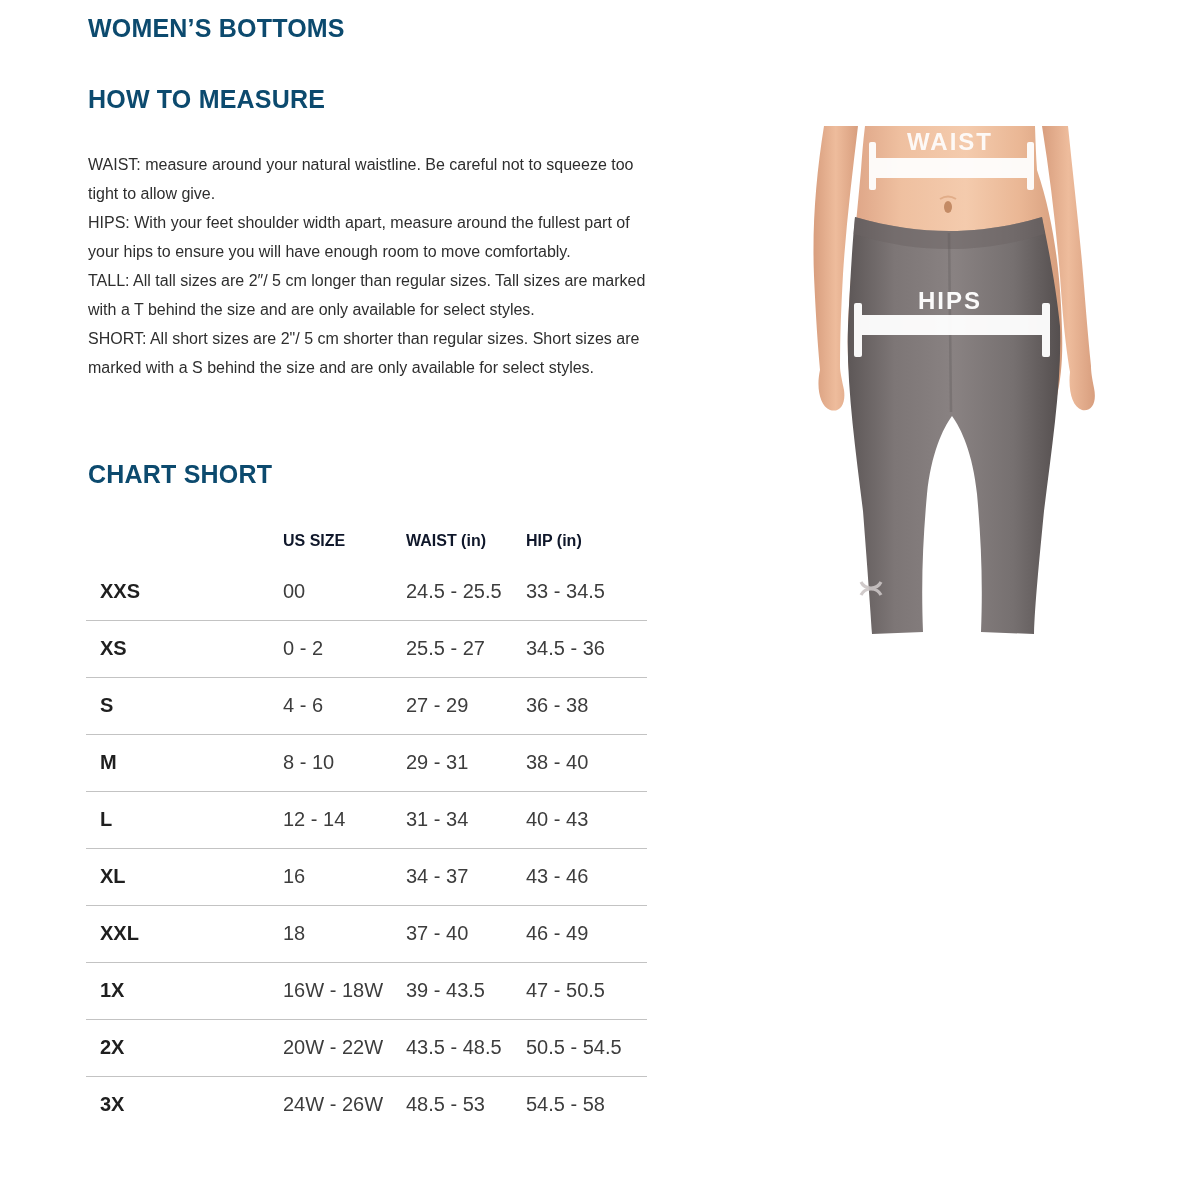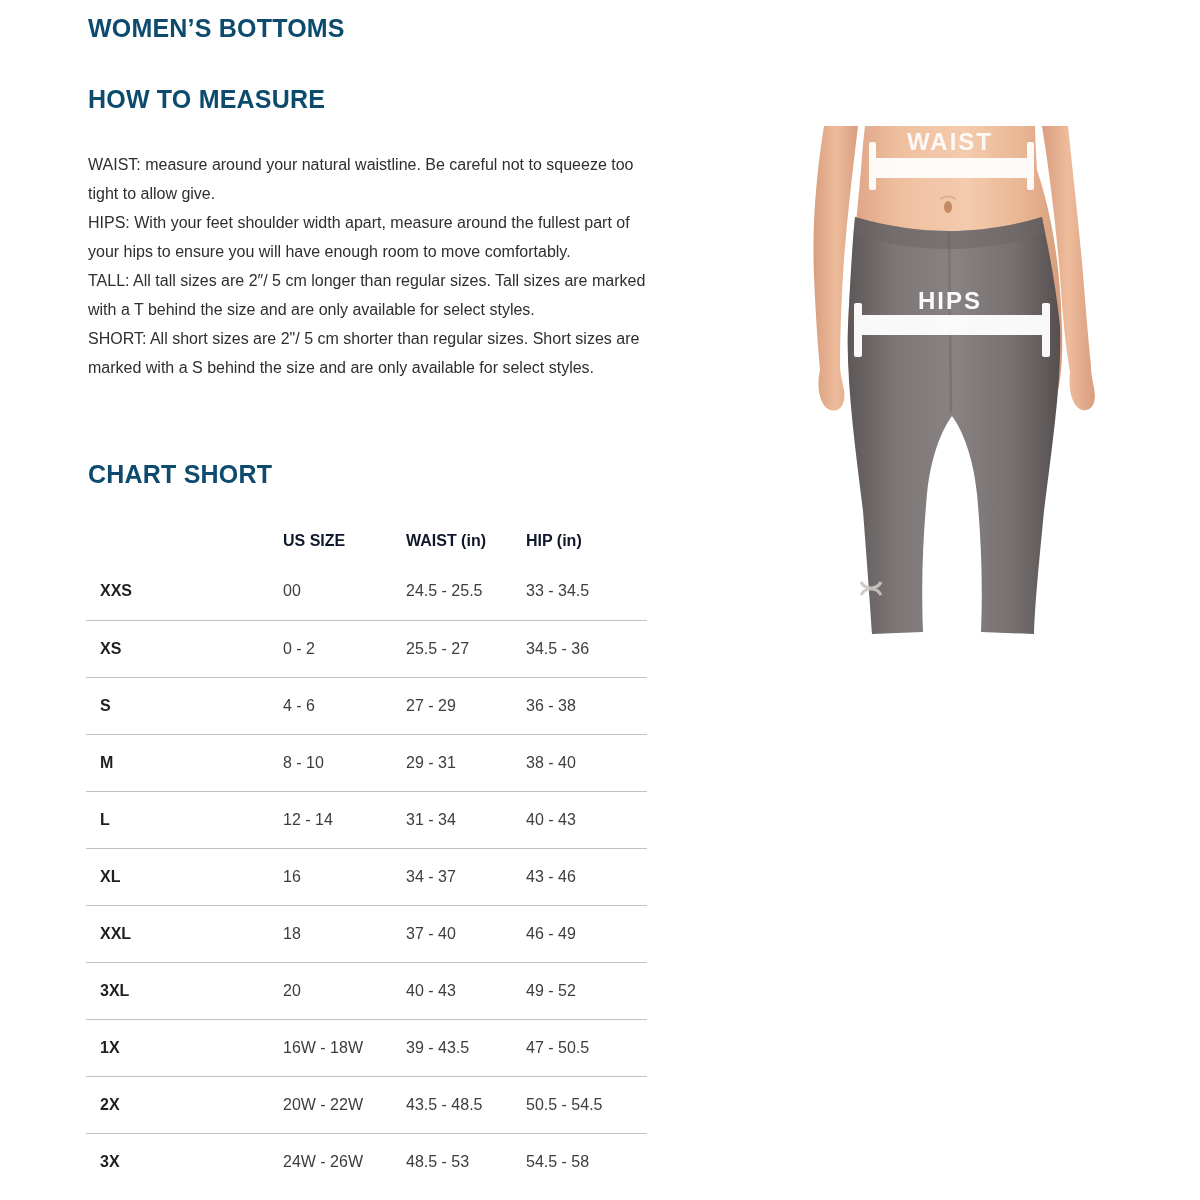--- a/index.html
+++ b/index.html
@@ -58,21 +58,21 @@
   table.size-chart thead th {
     font-size: 16px;
     font-weight: bold;
     color: #0f172a;
   }
   table.size-chart tbody tr {
     height: 57px;
     border-bottom: 1px solid #c3c3c3;
   }
   table.size-chart tbody tr:last-child { border-bottom: none; }
-  table.size-chart tbody td { font-size: 16px; color: #3d3d3d; }
+  table.size-chart tbody td { font-size: 20px; color: #3d3d3d; }
   table.size-chart tbody td:first-child {
     font-weight: bold;
     color: #1f1f1f;
   }
   .figure {
     position: absolute;
     left: 780px;
     top: 126px;
     width: 360px;
     height: 516px;
@@ -153,26 +153,20 @@
           <td>XL</td>
           <td>16</td>
           <td>34 - 37</td>
           <td>43 - 46</td>
         </tr>
         <tr>
           <td>XXL</td>
           <td>18</td>
           <td>37 - 40</td>
           <td>46 - 49</td>
-        </tr>
-        <tr>
-          <td>3XL</td>
-          <td>20</td>
-          <td>40 - 43</td>
-          <td>49 - 52</td>
         </tr>
         <tr>
           <td>1X</td>
           <td>16W - 18W</td>
           <td>39 - 43.5</td>
           <td>47 - 50.5</td>
         </tr>
         <tr>
           <td>2X</td>
           <td>20W - 22W</td>

